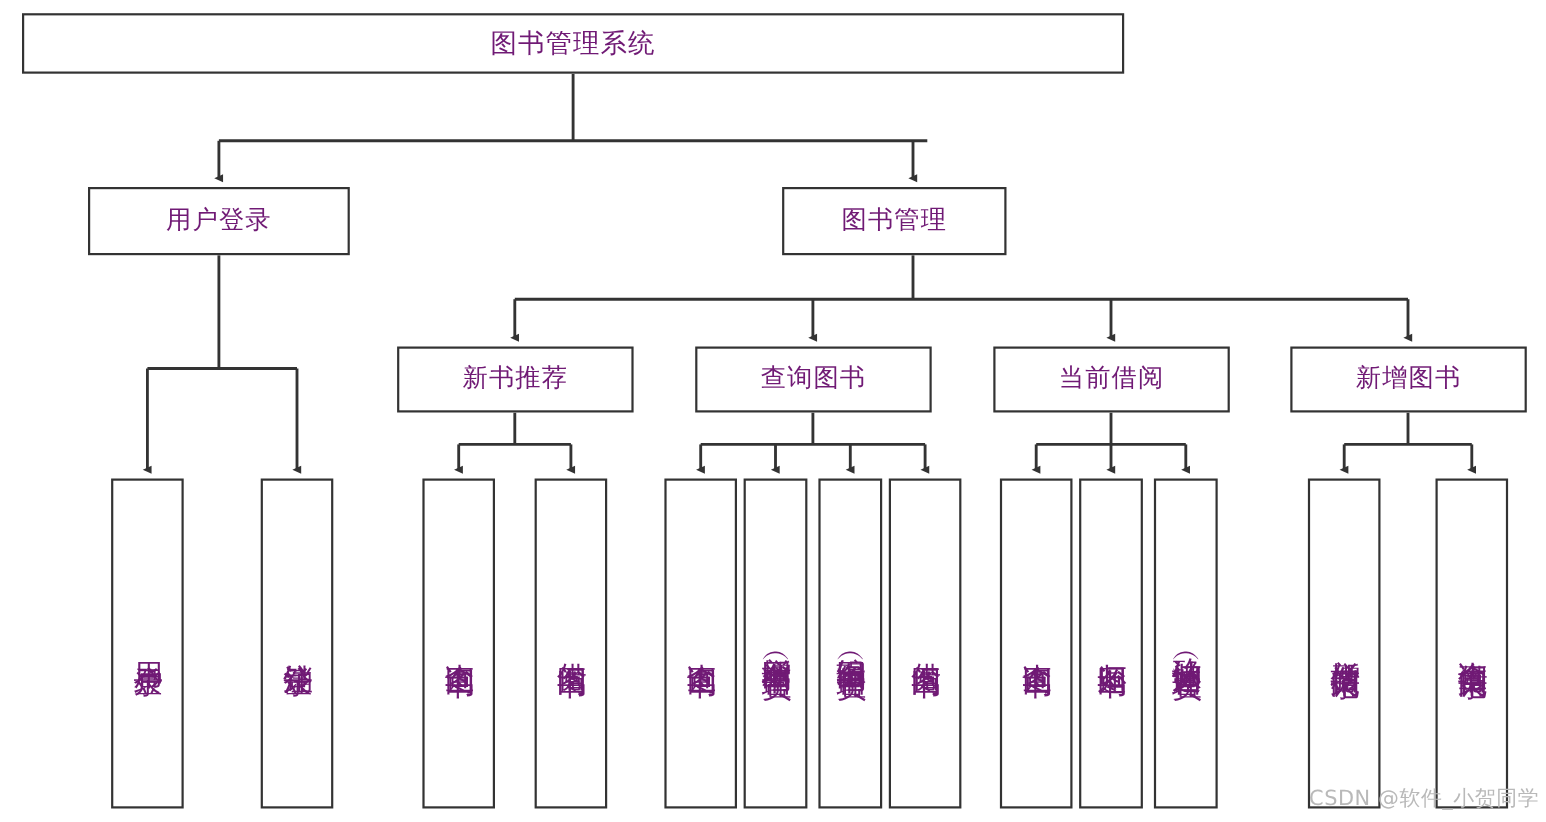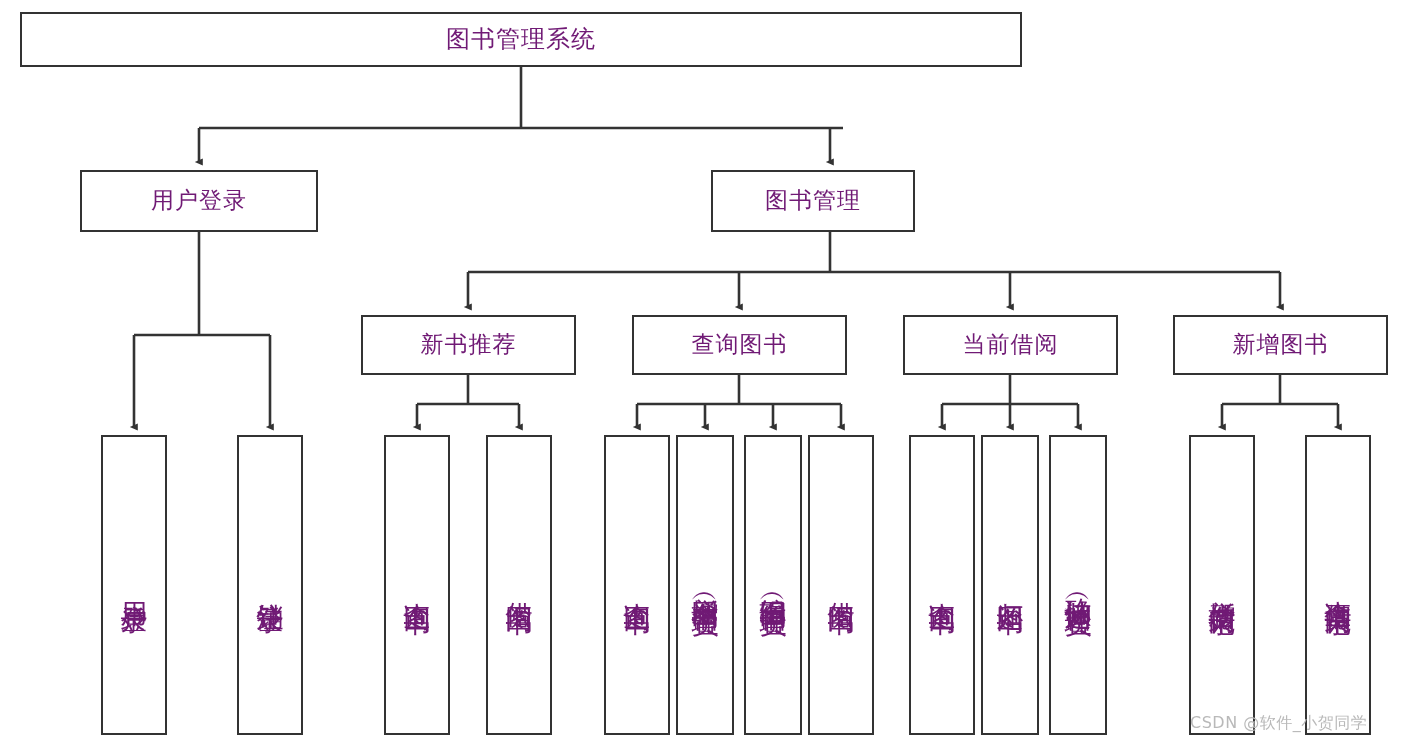--- a/index.html
+++ b/index.html
@@ -57,21 +57,21 @@
     justify-content: center;
   }
   .node-v .vtext {
     writing-mode: vertical-rl;
     text-orientation: upright;
     display: block;
     white-space: nowrap;
   }
   .watermark {
     position: absolute;
-    font-size: 16px;
+    font-size: 19px;
     color: #b9b9b9;
     white-space: nowrap;
     letter-spacing: 0.5px;
     left: 1190px;
     top: 713px;
   }
 </style>
 </head>
 <body>
 

